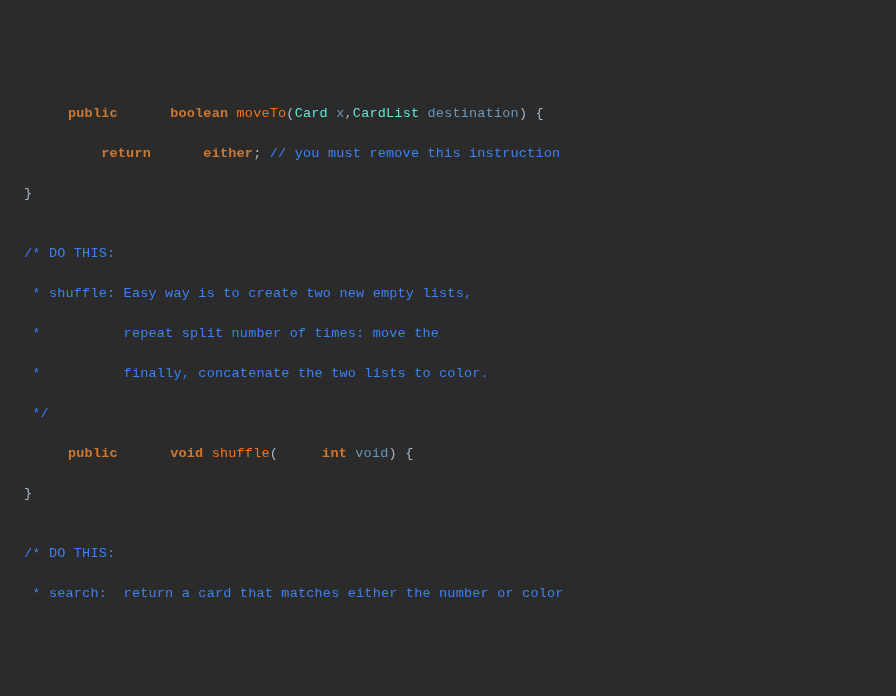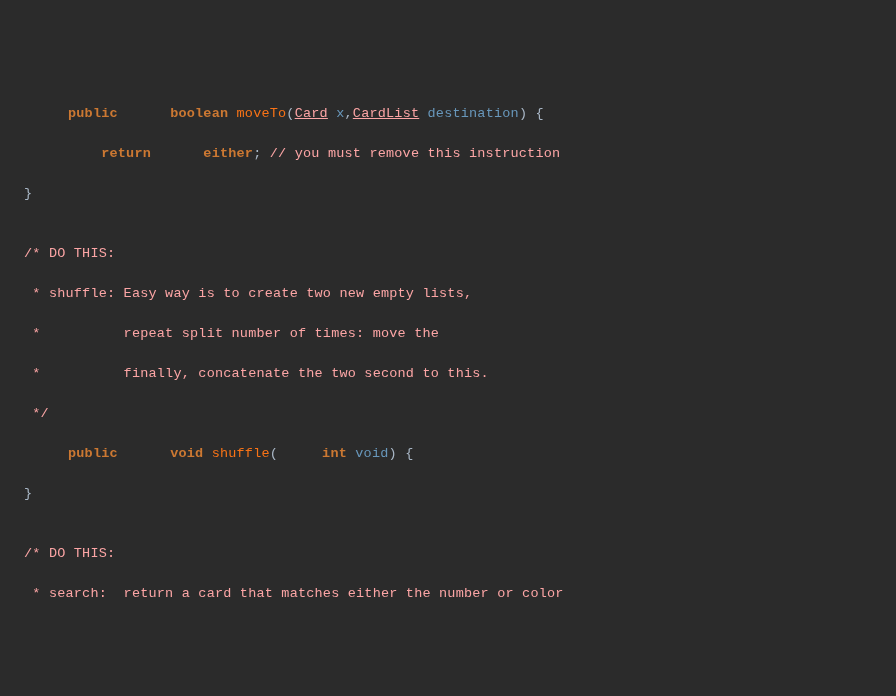--- a/index.html
+++ b/index.html
@@ -7,41 +7,41 @@
     background: #2b2b2b;
     font-family: "Menlo", "Consolas", "Courier New", monospace;
     font-size: 13.5px;
     line-height: 20px;
     color: #a9b7c6;
     padding: 4px 4px 20px 4px;
     white-space: pre;
     letter-spacing: 0.2px;
   }
   .kw { color: #cc7832; font-weight: bold; margin-left: 44px; }
-  .type { color: #fca5a5; text-decoration: underline; }
+  .type { color: #5eead4; }
   .method { color: #f97316; }
   .param { color: #6897bb; }
   .punct { color: #a9b7c6; }
-  .comment { color: #fca5a5; }
+  .comment { color: #3b82f6; }
   .line { display: block; padding-left: 20px; }
 </style>
 </head>
 <body>
 
 
 
 <div>
 <span class="line"><span class="kw">public</span> <span class="kw">boolean</span> <span class="method">moveTo</span><span class="punct">(</span><span class="type">Card</span> <span class="param">x</span><span class="punct">,</span><span class="type">CardList</span> <span class="param">destination</span><span class="punct">)</span><span class="punct"> {</span></span>
 <span class="line"><span>    </span><span class="kw">return</span><span> </span><span class="kw">either</span><span class="punct">;</span><span class="comment"> // you must remove this instruction</span></span>
 <span class="line"><span class="punct">}</span></span>
 <span class="line"></span>
 <span class="line comment">/* DO THIS:</span>
 <span class="line comment"> * shuffle: Easy way is to create two new empty lists,</span>
 <span class="line comment"> *          repeat split number of times: move the</span>
-<span class="line comment"> *          finally, concatenate the two second to this.</span>
+<span class="line comment"> *          finally, concatenate the two lists to color.</span>
 <span class="line comment"> */</span>
 <span class="line"><span class="kw">public</span> <span class="kw">void</span> <span class="method">shuffle</span><span class="punct">(</span><span class="kw">int</span> <span class="param">void</span><span class="punct">)</span><span class="punct"> {</span></span>
 <span class="line"><span class="punct">}</span></span>
 <span class="line"></span>
 <span class="line comment">/* DO THIS:</span>
 <span class="line comment"> * search:  return a card that matches either the number or color</span>
 
 
 
 

